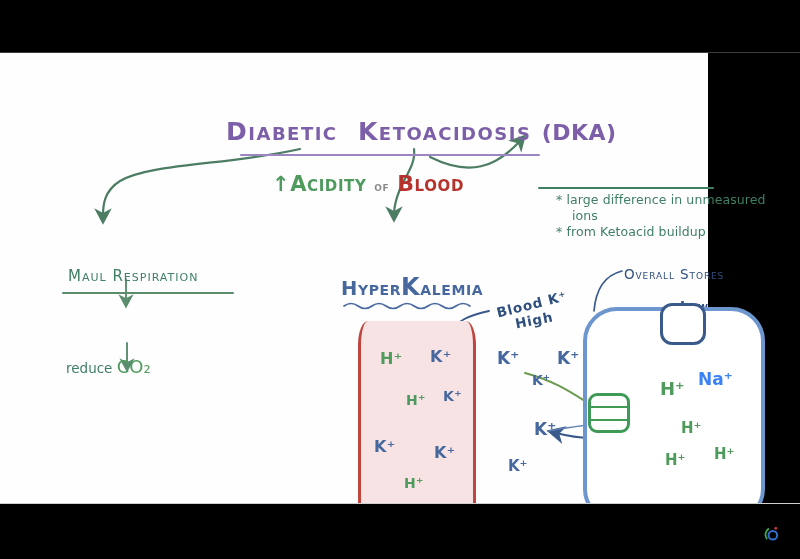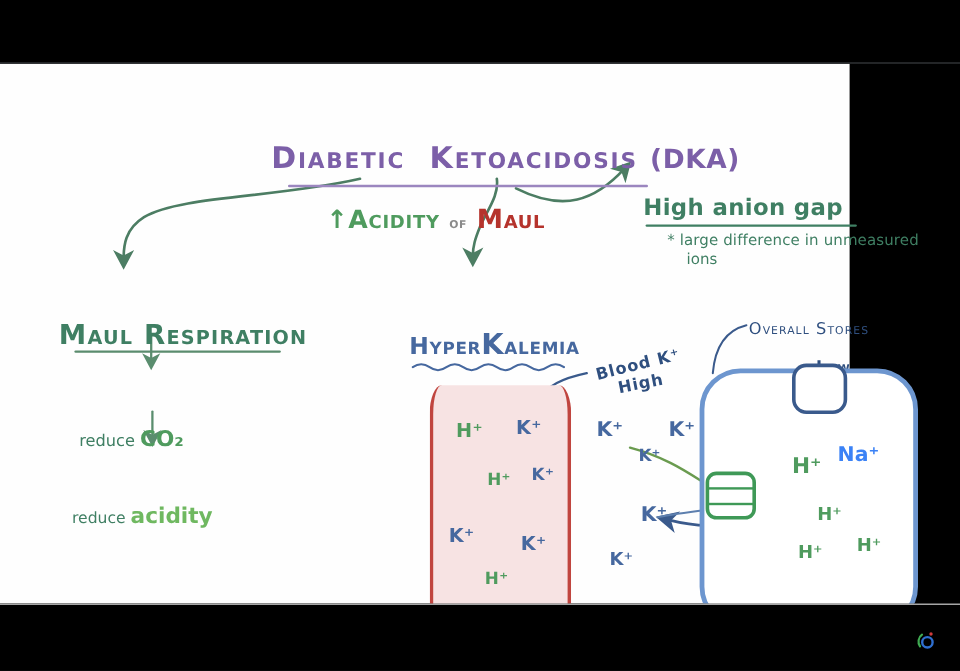--- a/index.html
+++ b/index.html
@@ -54,30 +54,30 @@
   #anion-rule {
     position:absolute; left:538px; top:134px; width:176px; height:2px;
     background:#3f7f63; border-radius:2px;
   }
   .anion-b { font-size:12.5px; letter-spacing:.1px; }
   #anion-b1 { left:556px; top:141px; }
   #anion-b2 { left:572px; top:157px; }
   #anion-b3 { left:556px; top:173px; }
 
   #maul {
-    left:49px; top:216px; font-size:23px; letter-spacing:1px;
-    font-weight:700; font-variant:small-caps;
+    left:68px; top:216px; font-size:15px; letter-spacing:1px;
+    font-weight:400; font-variant:small-caps;
   }
   #maul-rule {
     position:absolute; left:62px; top:239px; width:172px; height:2px;
     background:#5b8c6e; border-radius:2px;
   }
   #maul-sub { left:57px; top:253px; font-size:14.5px; }
   #reduce-co2 { left:66px; top:305px; font-size:13.5px; }
-  #reduce-co2 .big { font-size:18px; font-weight:700; }
+  #reduce-co2 .big { font-size:18px; font-weight:400; }
   #reduce-acid { left:60px; top:369px; font-size:13px; }
   #reduce-acid .big { font-size:18px; font-weight:700; }
 
   #hyperk {
     left:341px; top:222px; font-size:19.5px; letter-spacing:.6px;
     font-weight:600; font-variant:small-caps;
   }
   #hyperk .k { font-size:24px; font-weight:700; }
 
   #vessel {
@@ -181,31 +181,30 @@
       <path d="M672,452 C680,444 690,450 698,446" fill="none" stroke="#9aa7b8" stroke-width="1.4" stroke-linecap="round"></path>
       <circle cx="718" cy="432" r="2.2" fill="#9aa7b8"></circle>
       <circle cx="734" cy="428" r="2" fill="#9aa7b8"></circle>
       <circle cx="745" cy="434" r="2.2" fill="#9aa7b8"></circle>
       <path d="M620,282 l4,-8" stroke="#9aa7b8" stroke-width="1.4" stroke-linecap="round"></path>
     </svg>
 
     <div class="txt hand c-purple" id="title"><span>Diabetic  Ketoacidosis</span> <span id="title-dka">(DKA)</span></div>
     <div id="title-rule"></div>
 
-    <div class="txt hand" id="acidity"><span class="c-green">↑</span><span class="c-green">Acidity</span> <span class="of c-grey">of</span> <span class="blood c-red">Maul</span></div>
-
-    <div class="txt hand c-dgreen" id="anion-title">High anion gap</div>
+    <div class="txt hand" id="acidity"><span class="c-green">↑</span><span class="c-green">Acidity</span> <span class="of c-grey">of</span> <span class="blood c-red">Blood</span></div>
+
     <div id="anion-rule"></div>
     <div class="txt hand c-dgreen anion-b" id="anion-b1">* large difference in unmeasured</div>
     <div class="txt hand c-dgreen anion-b" id="anion-b2">ions</div>
+    <div class="txt hand c-dgreen anion-b" id="anion-b3">* from Ketoacid buildup</div>
 
     <div class="txt hand c-dgreen" id="maul">Maul Respiration</div>
     <div id="maul-rule"></div>
     <div class="txt hand c-dgreen" id="reduce-co2"><span>reduce </span><span class="big c-green">CO₂</span></div>
-    <div class="txt hand c-dgreen" id="reduce-acid"><span>reduce </span><span class="big c-lgreen">acidity</span></div>
 
     <div class="txt hand c-blue" id="hyperk"><span>Hyper</span><span class="k">K</span><span>alemia</span></div>
 
     <div id="vessel"></div>
     <div id="vessel-ions">
         <div class="txt hand ion c-green" style="left: 380px; top: 298px;">H⁺</div>
         <div class="txt hand ion c-blue" style="left: 430px; top: 296px;">K⁺</div>
         <div class="txt hand ion sm c-green" style="left: 406px; top: 340px;">H⁺</div>
         <div class="txt hand ion sm c-blue" style="left: 443px; top: 336px;">K⁺</div>
         <div class="txt hand ion c-blue" style="left: 374px; top: 386px;">K⁺</div>

